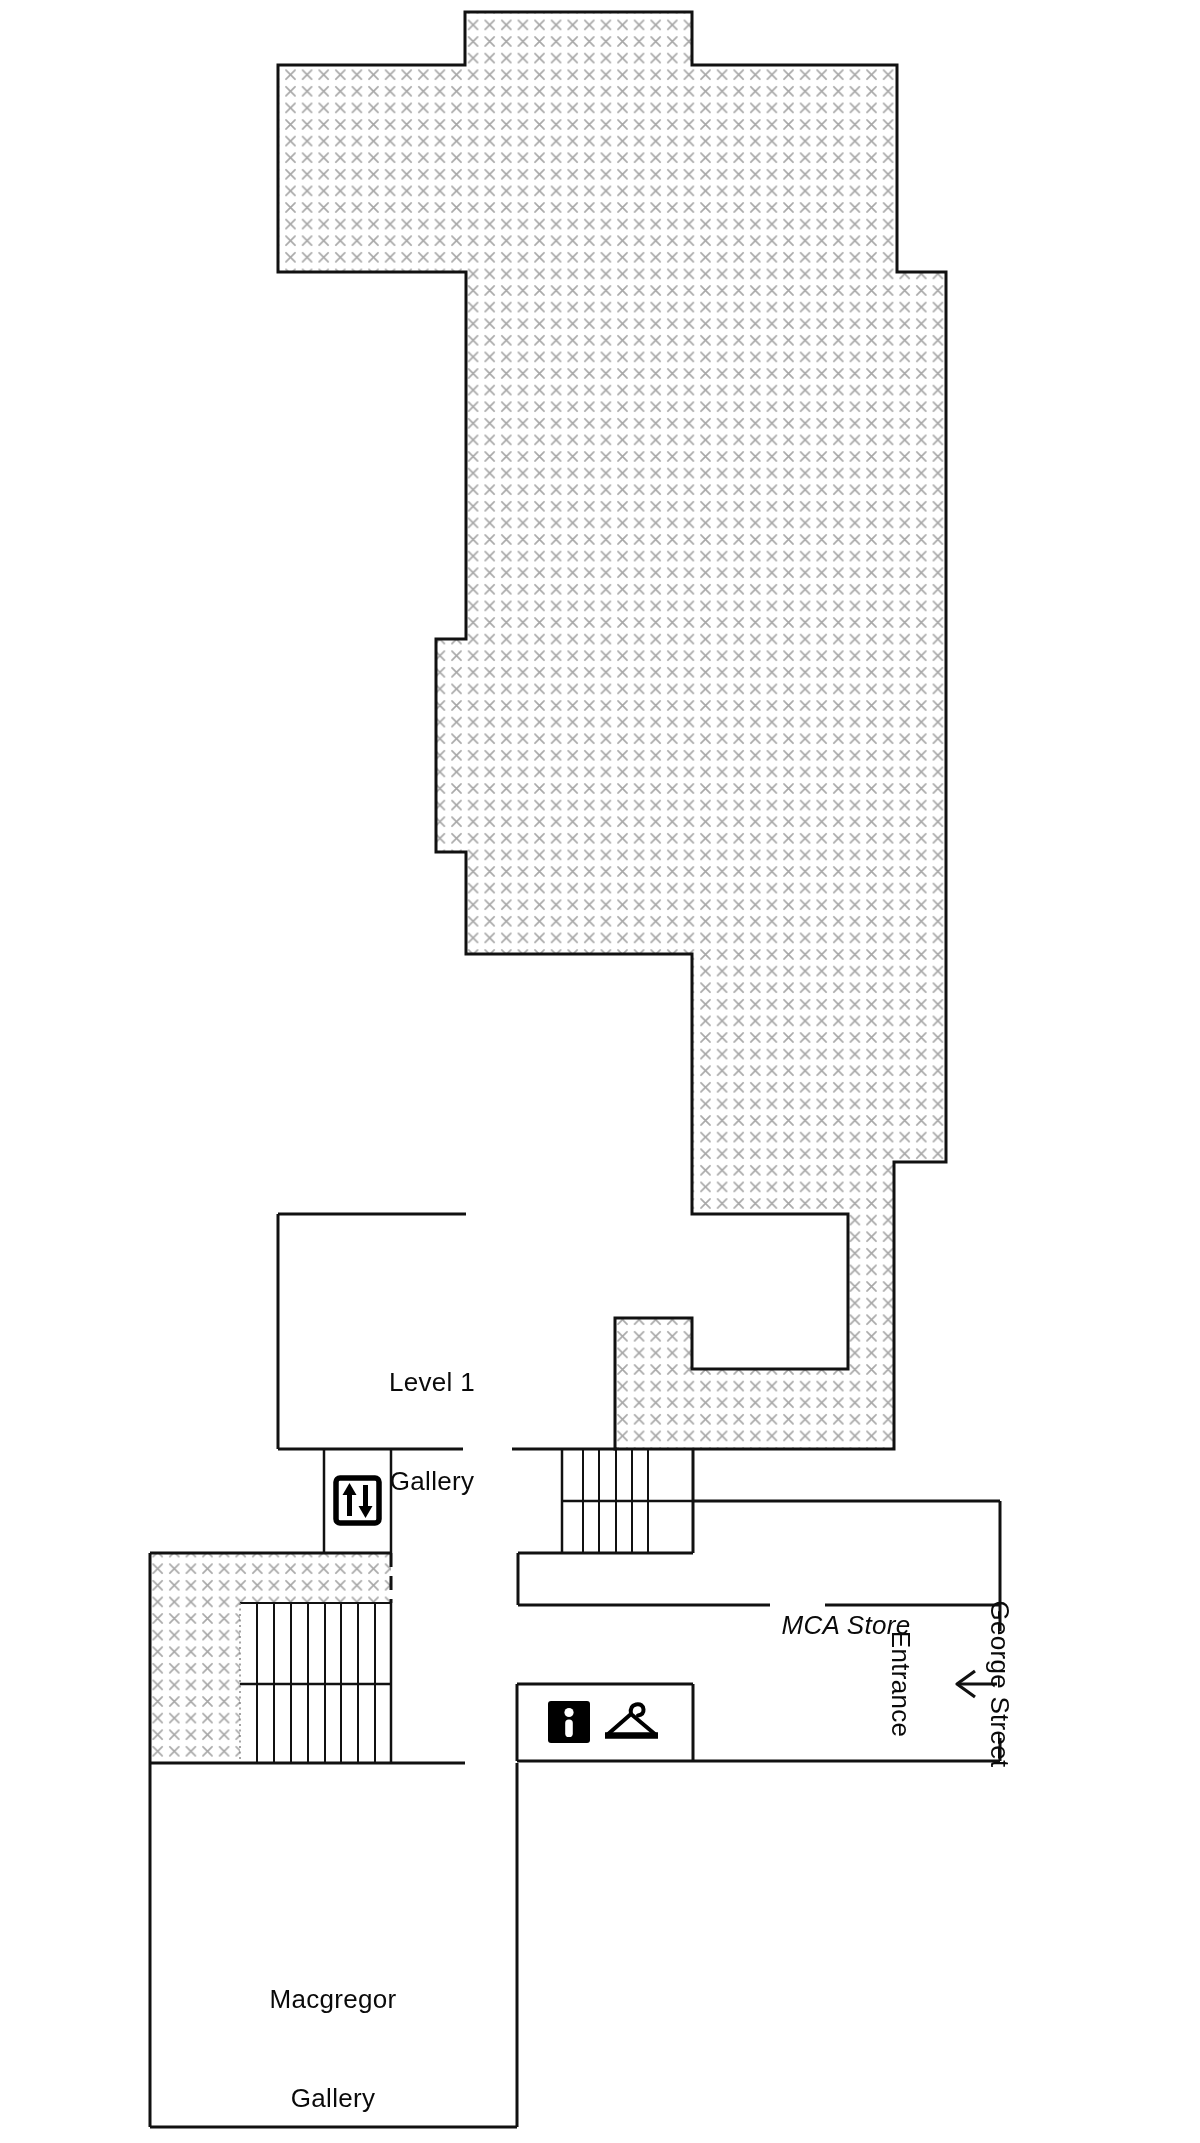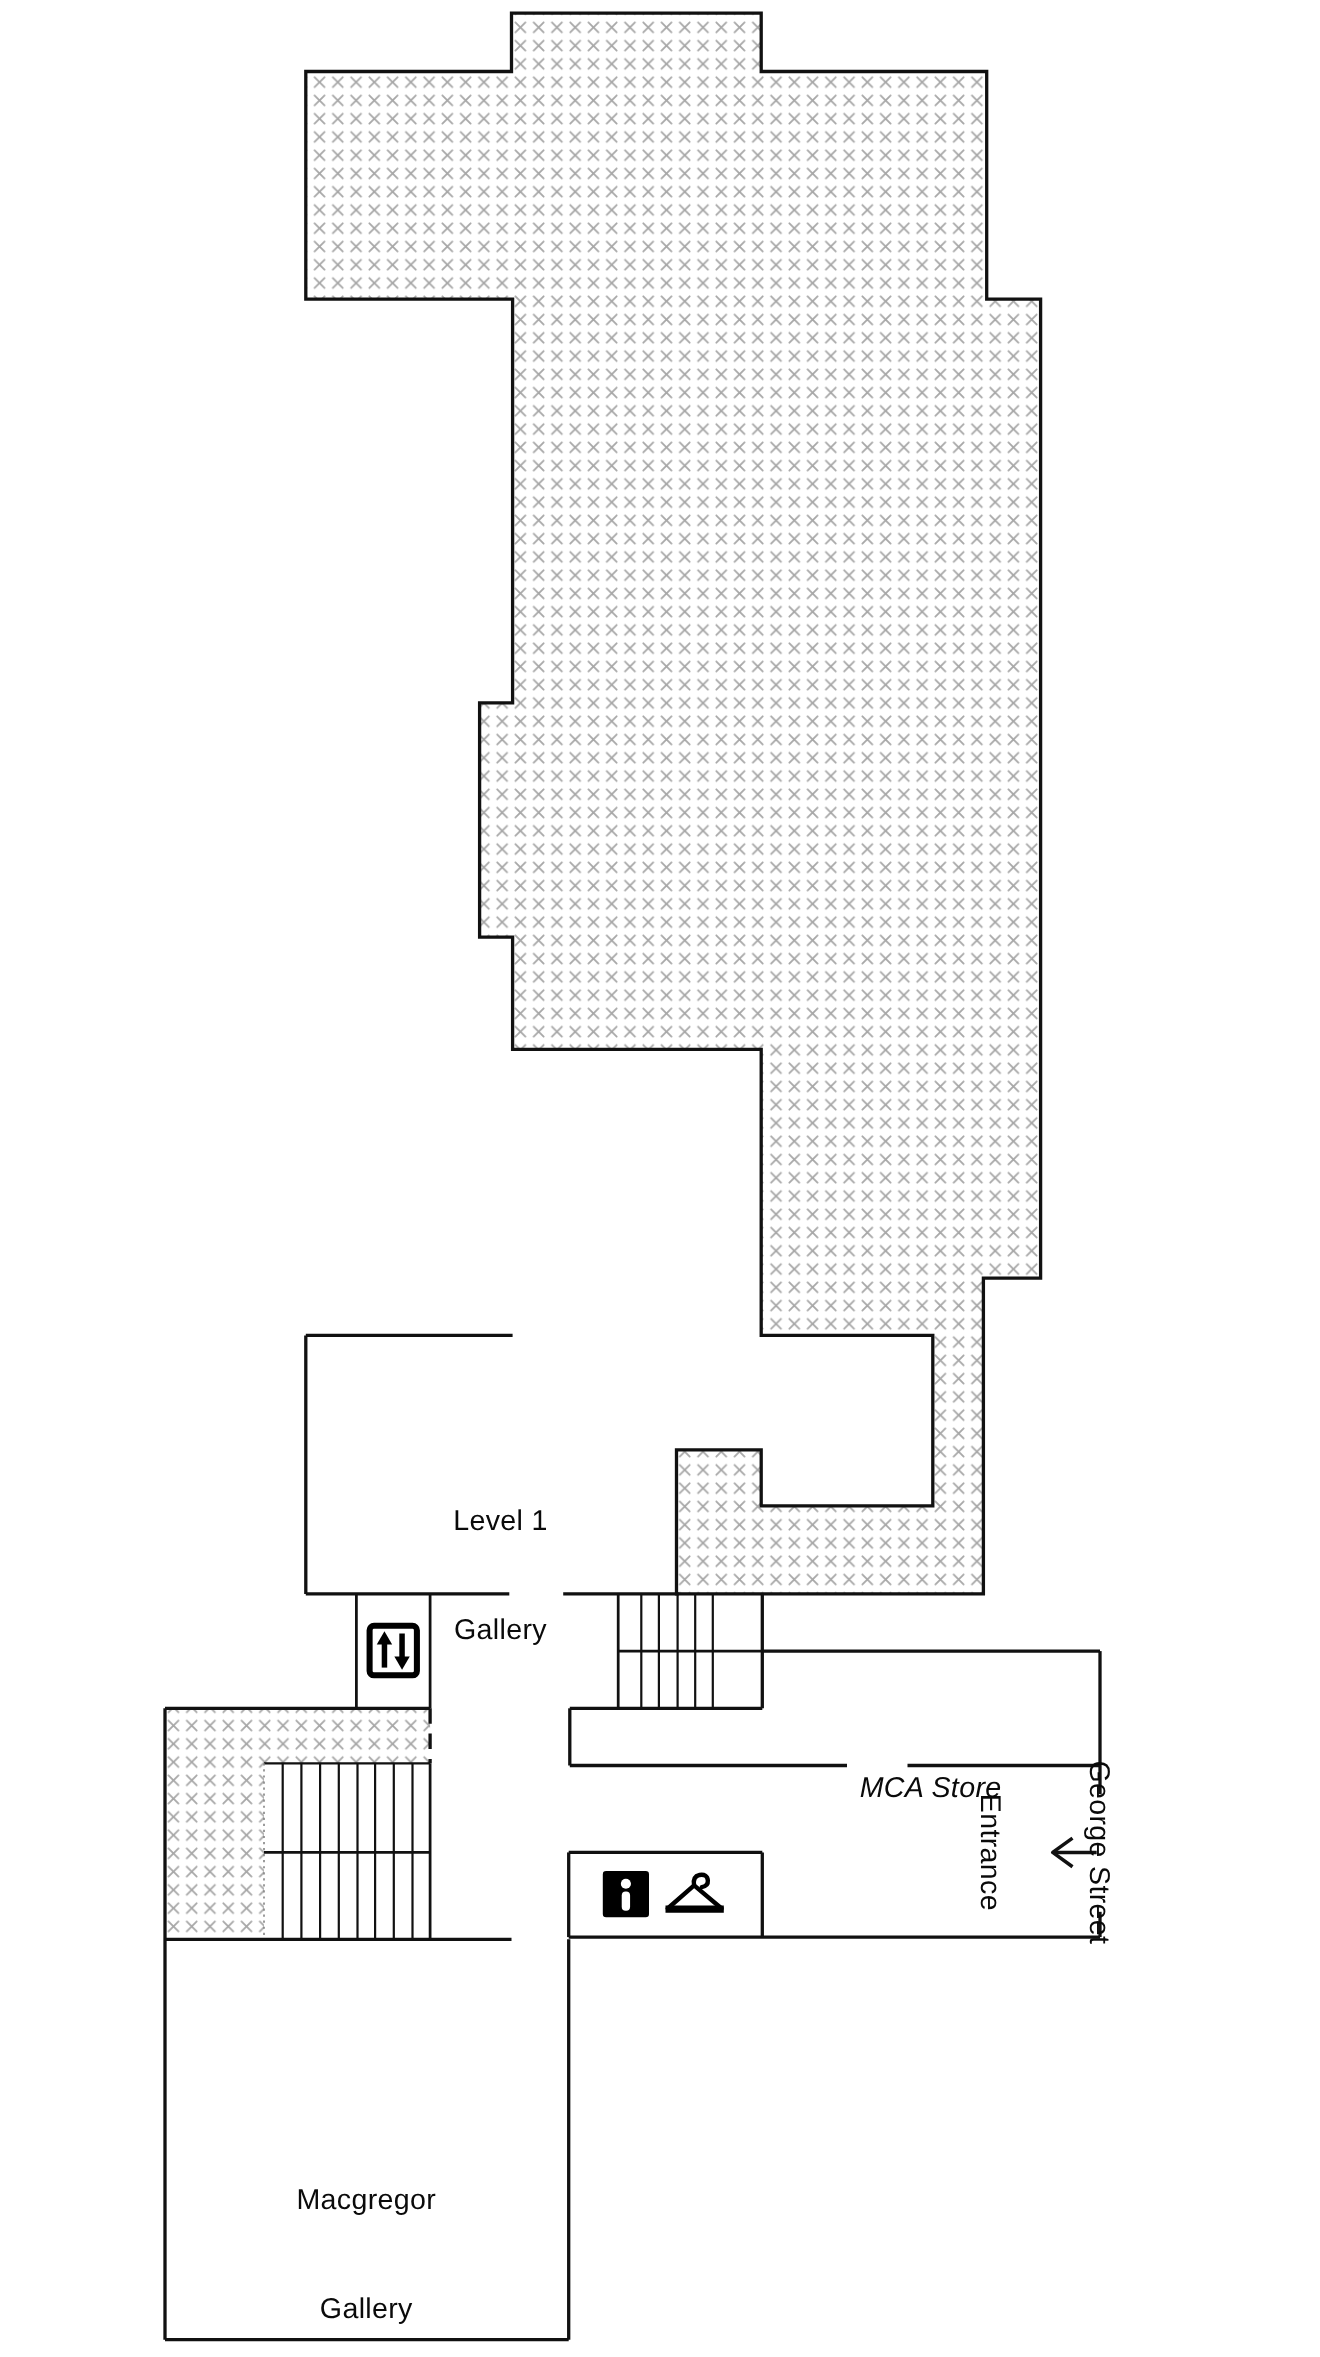--- a/index.html
+++ b/index.html
@@ -104,21 +104,21 @@
       <rect x="565.2" y="1719.5" width="7.6" height="17.5" rx="3.6" fill="#ffffff"></rect>
     </g>
 
     <g stroke="#000000" fill="none">
       <path d="M631 1714 q-1.5 -8 5 -9.5 q7 -1 7.5 5 q0.4 5 -5.5 6" stroke-width="4" stroke-linecap="round"></path>
       <path d="M631 1714 L607 1735 H656 Z" stroke-width="4" stroke-linejoin="round"></path>
       <path d="M605 1735.5 H658" stroke-width="6.5"></path>
     </g>
   </svg>
 
-  <div class="room-label" style="left:305px;top:1300px;width:300px;">
+  <div class="room-label" style="left:282px;top:1300px;width:300px;">
     <div>Level 1</div>
     <div>Gallery</div>
   </div>
 
   <div class="room-label" style="left:696px;top:1543px;width:300px;font-style:italic;">
     <div>MCA Store</div>
   </div>
 
   <div class="room-label" style="left:183px;top:1917px;width:300px;">
     <div>Macgregor</div>

